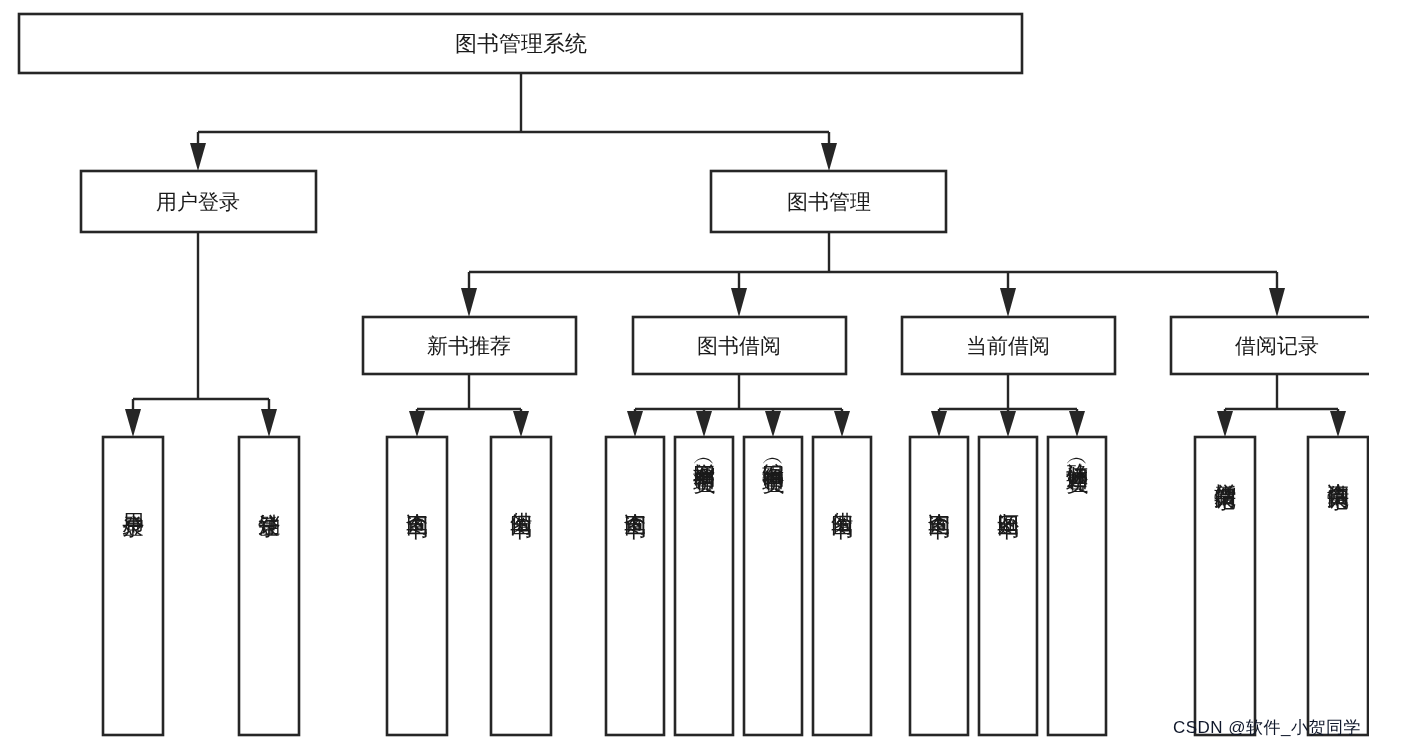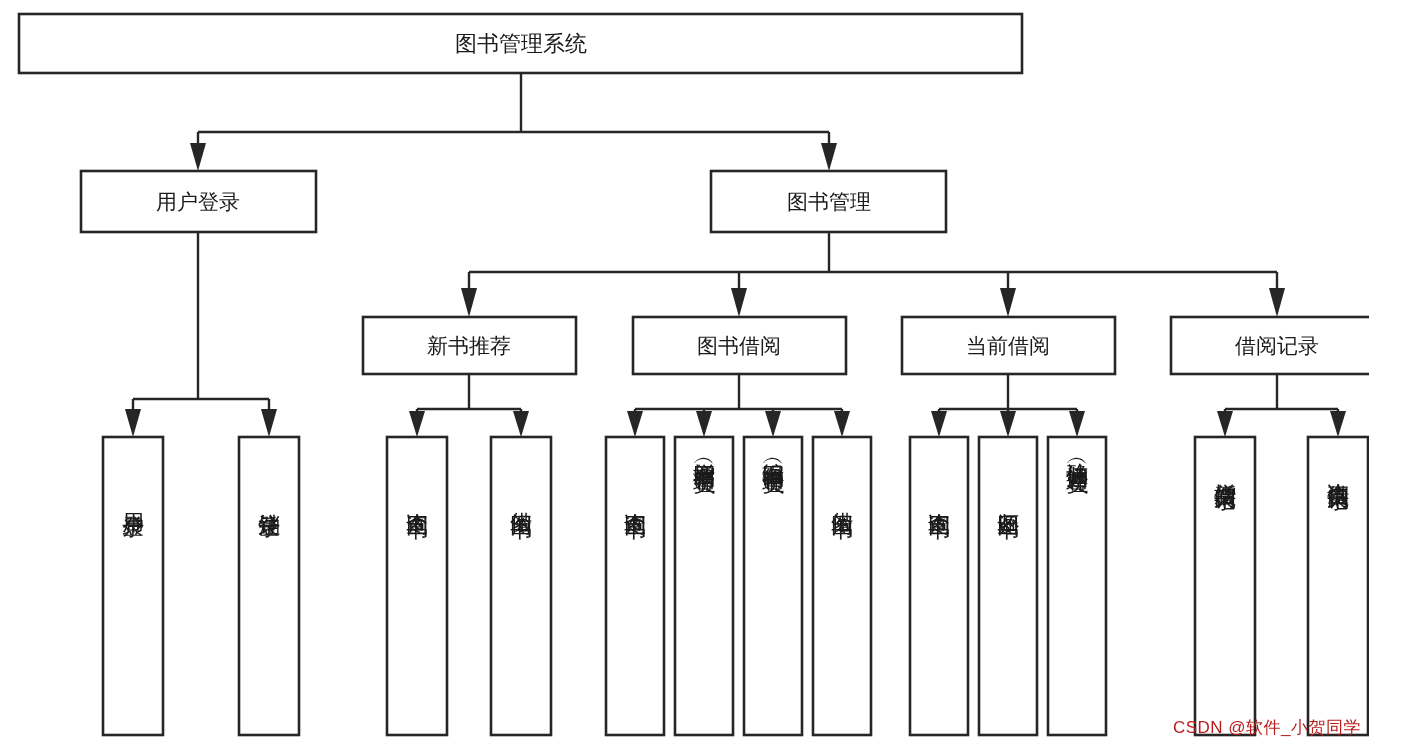--- a/index.html
+++ b/index.html
@@ -69,21 +69,21 @@
     color: #1a1a1a;
     letter-spacing: 1.5px;
     white-space: nowrap;
   }
   .watermark {
     position: absolute;
     right: 8px;
     bottom: 8px;
     font-family: "Liberation Sans", "DejaVu Sans", sans-serif;
     font-size: 17px;
-    color: #b91c1c;
+    color: #0f172a;
     letter-spacing: 0.5px;
     white-space: nowrap;
   }
 </style>
 </head>
 <body>
 
 <div id="canvas">
 
   <svg id="diagram" viewBox="0 0 1405 747">

